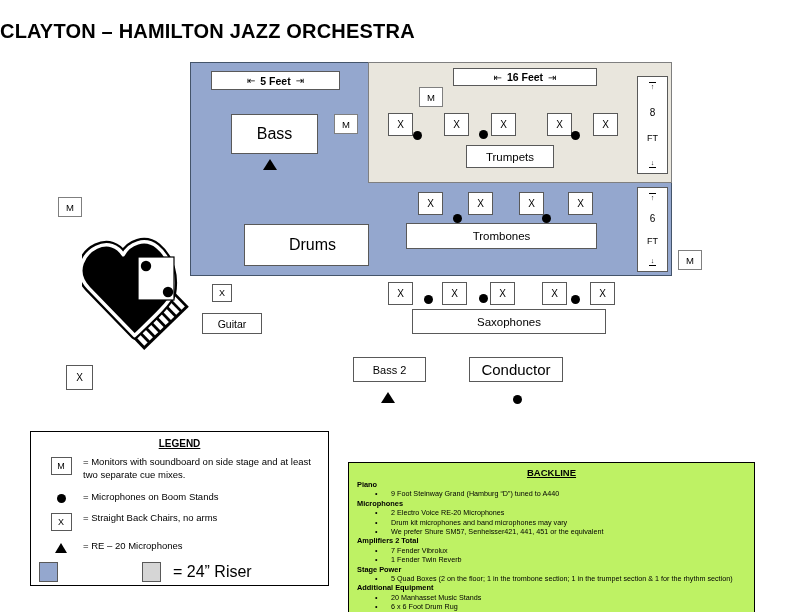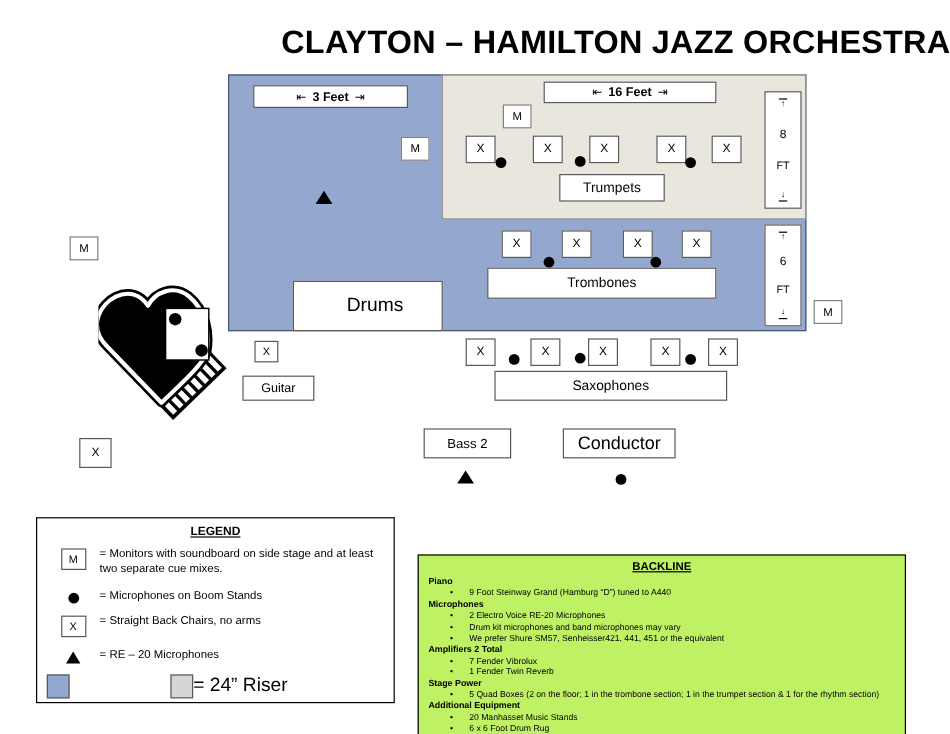--- a/index.html
+++ b/index.html
@@ -1,37 +1,37 @@
 <!DOCTYPE html>
 <html><head>
 <meta charset="utf-8">
 <style>
   * { margin:0; padding:0; box-sizing:border-box; }
   html,body { background:#fff; }
   body { font-family:"Liberation Sans", sans-serif; color:#000; }
   #plot { position:relative; width:792px; height:612px; background:#fff; overflow:hidden; }
 
-  .page-title { position:absolute; top:20px; left:0; width:100%; text-align:right;
-    font-size:27px; font-weight:bold; letter-spacing:0.2px; }
+  .page-title { position:absolute; top:20px; left:0; width:100%; text-align:left;
+    font-size:20px; font-weight:bold; letter-spacing:0.2px; }
 
   
   .riser { position:absolute; z-index:1; }
   .riser-blue { left:190px; top:62px; width:482px; height:214px;
     background:#94a7ce; border:1px solid #44546a; }
   .riser-gray { left:368px; top:62px; width:304px; height:121px;
     background:#e9e6dd; border:1px solid #7f7f7f; z-index:2; }
 
   
   .box { position:absolute; z-index:3; background:#fff; border:1px solid #595959;
     display:flex; align-items:center; justify-content:center; white-space:nowrap; }
   .dim-label { font-size:10.5px; font-weight:600; gap:5px; }
   .dim-label .arrow { font-size:10px; font-weight:normal; }
 
   .bass-box        { left:231px; top:114px; width:87px;  height:40px; font-size:16px; }
-  .drums-box       { left:244px; top:234px; width:125px; height:42px; font-size:16px;padding-left:12px; }
+  .drums-box       { left:244px; top:224px; width:125px; height:42px; font-size:16px;padding-left:12px; }
   .trumpets-box    { left:466px; top:145px; width:88px;  height:23px; font-size:11.5px; }
   .trombones-box   { left:406px; top:223px; width:191px; height:26px; font-size:11.5px; }
   .saxophones-box  { left:412px; top:309px; width:194px; height:25px; font-size:11.5px; }
   .guitar-box      { left:202px; top:313px; width:60px;  height:21px; font-size:10.5px; }
   .bass2-box       { left:353px; top:357px; width:73px;  height:25px; font-size:11px; }
   .conductor-box   { left:469px; top:357px; width:94px;  height:25px; font-size:15px; }
   .feet8-box       { left:211px; top:71px;  width:129px; height:19px; }
   .feet16-box      { left:453px; top:68px;  width:144px; height:18px; }
 
   
@@ -66,21 +66,21 @@
   .lrow .ltext { font-size:9.5px; line-height:1.35; }
   .l-mbox, .l-xbox { width:21px; height:18px; background:#fff; border:1px solid #595959;
     display:flex; align-items:center; justify-content:center; font-size:9px; }
   .l-dot { width:9px; height:9px; background:#000; border-radius:50%; margin-top:2px; }
   .l-tri { width:0; height:0; border-left:6px solid transparent; border-right:6px solid transparent;
     border-bottom:10px solid #000; margin-top:2px; }
   .l-swatch { width:19px; height:20px; border:1px solid #595959; flex-shrink:0; }
   .swatch-blue { background:#94a7ce; }
   .swatch-gray { background:#d6d6d6; margin-left:84px; }
   .riser-row { display:flex; align-items:center; margin-bottom:0; }
-  .riser-row .ltext { }
+  .riser-row .ltext { margin-left:12px; }
 
   
   .backline { position:absolute; left:348px; top:434px; width:407px; height:164px;
     border:1px solid #000; padding:4px 8px; z-index:6; background:#bef264; overflow:hidden;margin-top:28px; }
   .backline-title { text-align:center; font-size:9.5px; font-weight:bold;
     text-decoration:underline; margin-bottom:2px; }
   .bl-header { font-size:7.4px; font-weight:bold; line-height:1.28; }
   .bl-bullet { display:flex; font-size:7.2px; line-height:1.3; padding-left:18px; white-space:nowrap; }
   .bl-bullet .b { width:16px; flex-shrink:0; }
 </style>
@@ -89,21 +89,21 @@
 
 <div id="plot">
 
   <div class="page-title">CLAYTON – HAMILTON JAZZ ORCHESTRA</div>
 
   <div class="riser riser-blue"></div>
   <div class="riser riser-gray"></div>
 
   <div class="box dim-label feet8-box">
     <span class="arrow">⇤</span>
-    <span>3 Feet</span>
+    <span>5 Feet</span>
     <span class="arrow">⇥</span>
   </div>
   <div class="box dim-label feet16-box">
     <span class="arrow">⇤</span>
     <span>16 Feet</span>
     <span class="arrow">⇥</span>
   </div>
 
   <div class="ftbox ft8-box">
     <span class="bar-top">↑</span>
@@ -111,20 +111,21 @@
     <span>FT</span>
     <span class="bar-bottom">↓</span>
   </div>
   <div class="ftbox ft6-box">
     <span class="bar-top">↑</span>
     <span class="val">6</span>
     <span>FT</span>
     <span class="bar-bottom">↓</span>
   </div>
 
+  <div class="box bass-box">Bass</div>
   <div class="box drums-box">Drums</div>
   <div class="box trumpets-box">Trumpets</div>
   <div class="box trombones-box">Trombones</div>
   <div class="box saxophones-box">Saxophones</div>
   <div class="box guitar-box">Guitar</div>
   <div class="box bass2-box">Bass 2</div>
   <div class="box conductor-box">Conductor</div>
 
   <svg class="piano" viewBox="0 0 130 140">
     <g transform="rotate(-44 62 72)">

